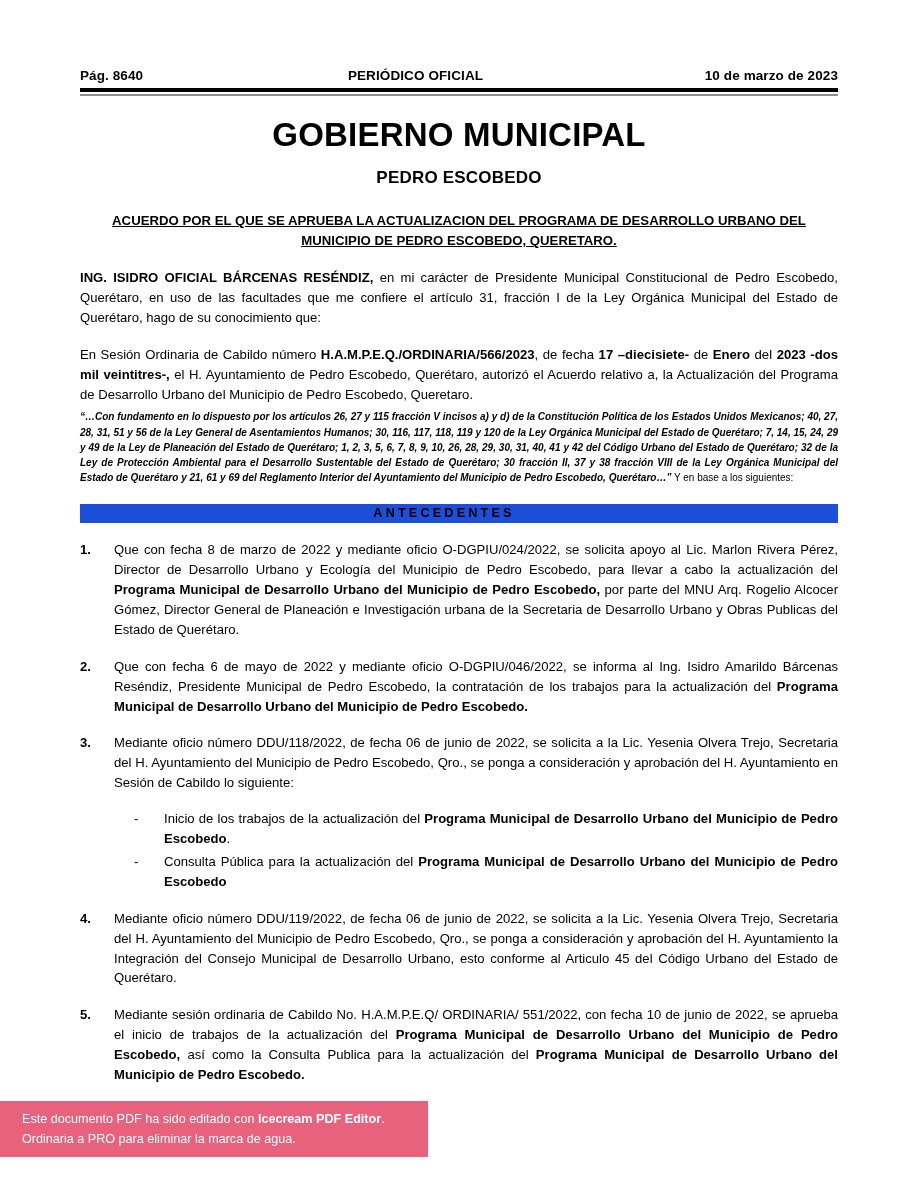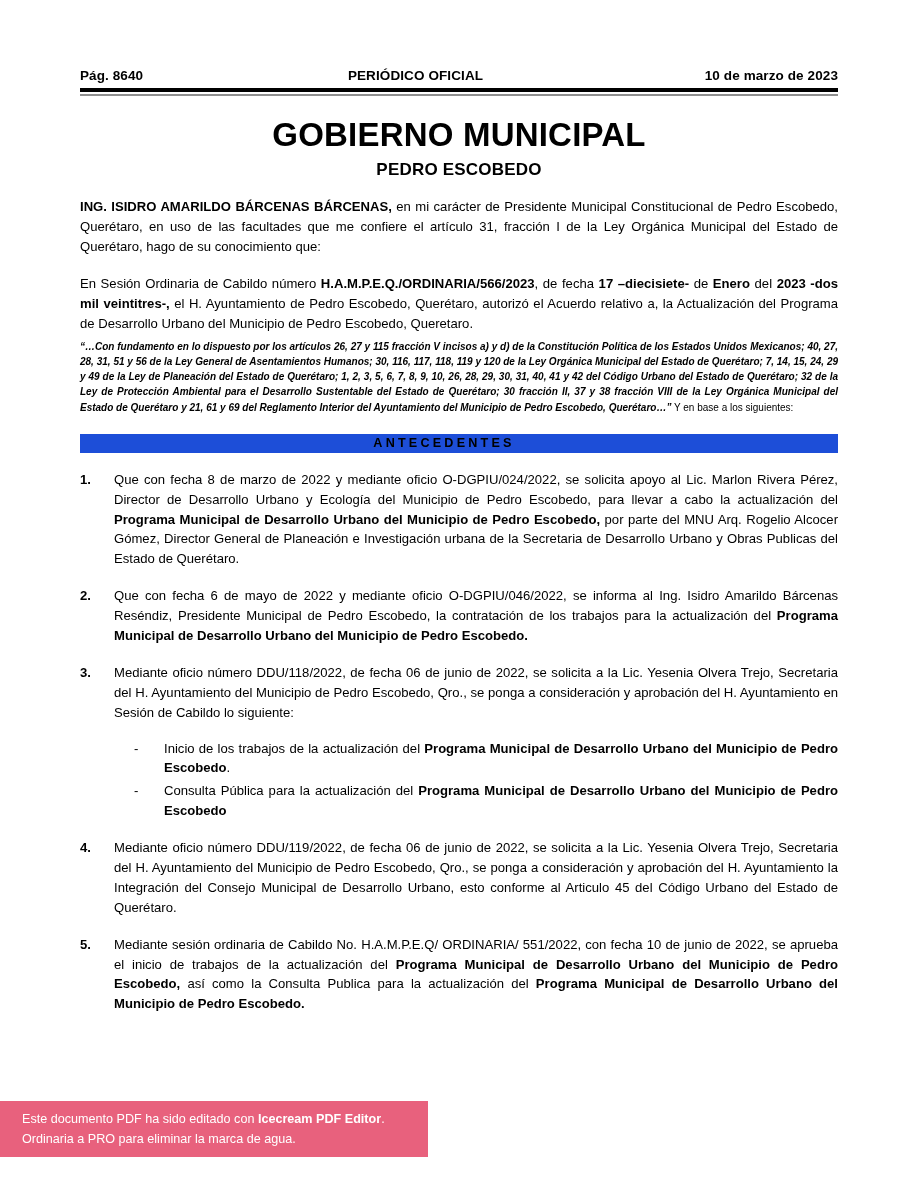--- a/index.html
+++ b/index.html
@@ -62,21 +62,21 @@
   
   .title-main {
     margin-top: 22px;
     text-align: center;
     font-size: 33px;
     font-weight: bold;
     letter-spacing: 0.2px;
     line-height: 1.05;
   }
   .title-sub {
-    margin-top: 8px;
+    margin-top: 16px;
     text-align: center;
     font-size: 17px;
     font-weight: bold;
     letter-spacing: 0.2px;
   }
   .title-acuerdo {
     margin-top: 23px;
     text-align: center;
     font-size: 13.2px;
     font-weight: bold;
@@ -181,23 +181,24 @@
     <div class="doc-header">
       <div class="hdr-left">Pág. 8640</div>
       <div class="hdr-center">PERIÓDICO OFICIAL</div>
       <div class="hdr-right">10 de marzo de 2023</div>
     </div>
     <div class="rule-thick"></div>
     <div class="rule-thin"></div>
 
     <div class="title-main">GOBIERNO MUNICIPAL</div>
     <div class="title-sub">PEDRO ESCOBEDO</div>
+    <div class="title-acuerdo">ACUERDO POR EL QUE SE APRUEBA LA ACTUALIZACION DEL PROGRAMA DE DESARROLLO URBANO DEL MUNICIPIO DE PEDRO ESCOBEDO, QUERETARO.</div>
 
     <div class="para">
-      <span class="b">ING. ISIDRO AMARILDO BÁRCENAS BÁRCENAS,</span><span> en mi carácter de Presidente Municipal Constitucional de Pedro Escobedo, Querétaro, en uso de las facultades que me confiere el artículo 31, fracción I de la Ley Orgánica Municipal del Estado de Querétaro, hago de su conocimiento que:</span>
+      <span class="b">ING. ISIDRO OFICIAL BÁRCENAS RESÉNDIZ,</span><span> en mi carácter de Presidente Municipal Constitucional de Pedro Escobedo, Querétaro, en uso de las facultades que me confiere el artículo 31, fracción I de la Ley Orgánica Municipal del Estado de Querétaro, hago de su conocimiento que:</span>
     </div>
 
     <div class="para">
       <span>En Sesión Ordinaria de Cabildo número </span><span class="b">H.A.M.P.E.Q./ORDINARIA/566/2023</span><span>, de fecha </span><span class="b">17 –diecisiete-</span><span> de </span><span class="b">Enero</span><span> del </span><span class="b">2023 -dos mil veintitres-,</span><span> el H. Ayuntamiento de Pedro Escobedo, Querétaro, autorizó el Acuerdo relativo a, la Actualización del Programa de Desarrollo Urbano del Municipio de Pedro Escobedo, Queretaro.</span>
     </div>
 
     <div class="quote-block">
       <span>“…Con fundamento en lo dispuesto por los artículos 26, 27 y 115 fracción V incisos a) y d) de la Constitución Política de los Estados Unidos Mexicanos; 40, 27, 28, 31, 51 y 56 de la Ley General de Asentamientos Humanos; 30, 116, 117, 118, 119 y 120 de la Ley Orgánica Municipal del Estado de Querétaro; 7, 14, 15, 24, 29 y 49 de la Ley de Planeación del Estado de Querétaro; 1, 2, 3, 5, 6, 7, 8, 9, 10, 26, 28, 29, 30, 31, 40, 41 y 42 del Código Urbano del Estado de Querétaro; 32 de la Ley de Protección Ambiental para el Desarrollo Sustentable del Estado de Querétaro; 30 fracción II, 37 y 38 fracción VIII de la Ley Orgánica Municipal del Estado de Querétaro y 21, 61 y 69 del Reglamento Interior del Ayuntamiento del Municipio de Pedro Escobedo, Querétaro…”</span><span class="normal"> Y en base a los siguientes:</span>
     </div>
 

